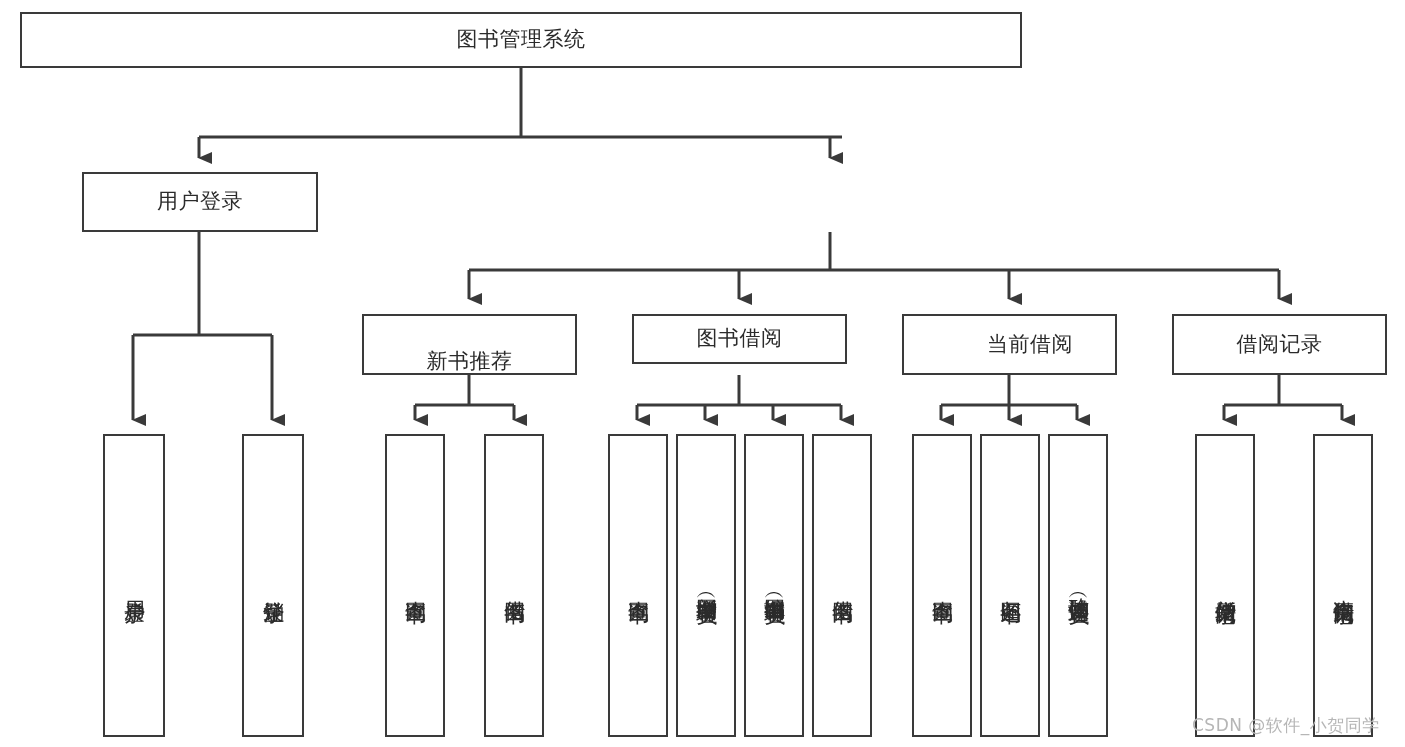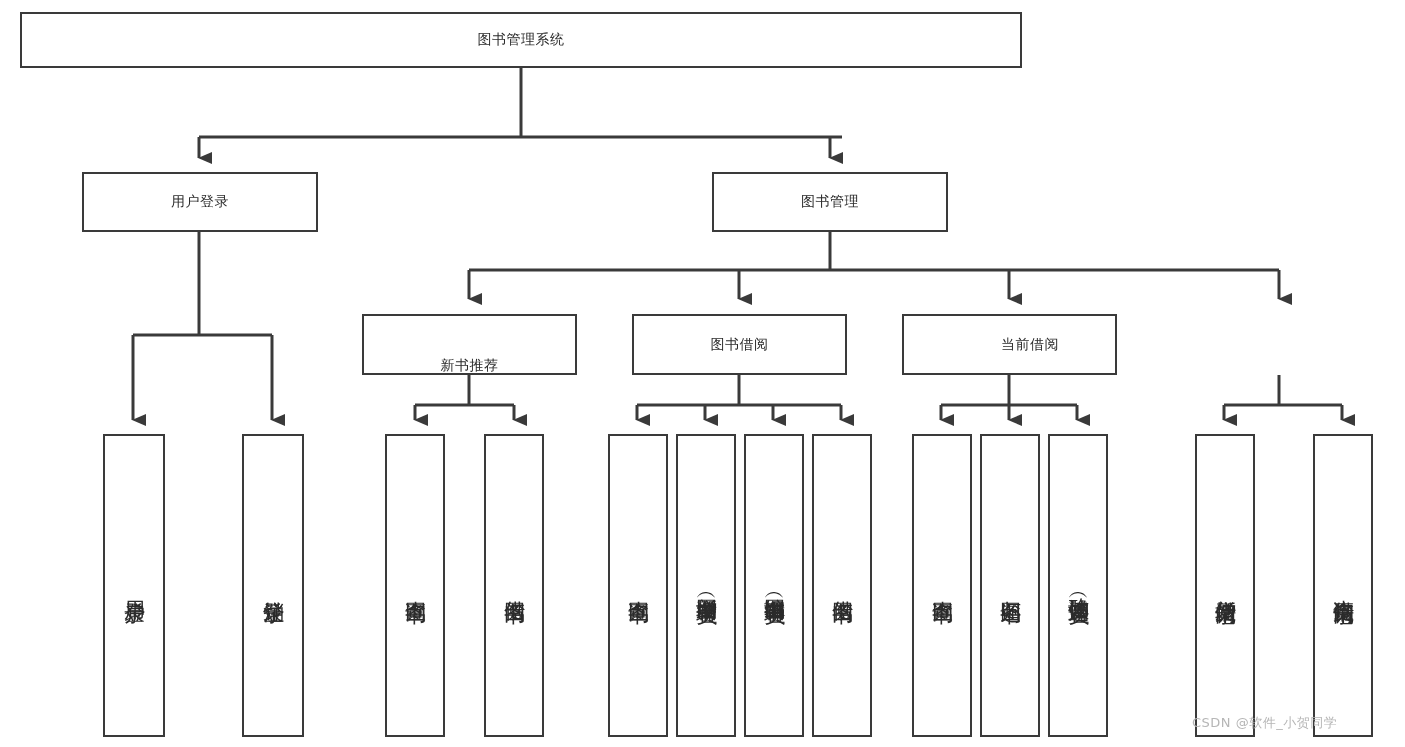--- a/index.html
+++ b/index.html
@@ -29,41 +29,41 @@
     position: absolute;
     box-sizing: border-box;
     background: #ffffff;
     border: 2.5px solid #3a3a3a;
     display: flex;
     align-items: center;
     justify-content: center;
     overflow: hidden;
   }
   .node-label-h {
-    font-size: 14px;
+    font-size: 21px;
     color: #2b2b2b;
     letter-spacing: 0.5px;
     line-height: 1.1;
     white-space: nowrap;
     text-align: center;
   }
   .node-label-v {
     font-size: 21px;
     color: #2b2b2b;
     line-height: 1.32;
     text-align: center;
     writing-mode: vertical-rl;
     text-orientation: upright;
     -webkit-writing-mode: vertical-rl;
     letter-spacing: 1px;
     max-height: 100%;
   }
   .watermark {
     position: absolute;
-    font-size: 13px;
+    font-size: 17px;
     color: #b6b6b6;
     white-space: nowrap;
     letter-spacing: 0.5px;
   }
 </style>
 </head>
 <body>
 
 <div id="diagram-root">
 
@@ -119,36 +119,36 @@
   </svg>
 
   <div class="node-box" style="left:20px; top:12px; width:1002px; height:56px;">
     <span class="node-label-h">图书管理系统</span>
   </div>
 
   <div class="node-box" style="left:82px; top:172px; width:236px; height:60px;">
     <span class="node-label-h">用户登录</span>
   </div>
 
-  <div class="node-box" style="left:712px; top:172px; width:236px; height:60px;">
-    <span class="node-label-h">图书管理</span>
-  </div>
 
   <div class="node-box" style="left:362px; top:314px; width:215px; height:61px;align-items:flex-end;">
     <span class="node-label-h">新书推荐</span>
   </div>
 
-  <div class="node-box" style="left:632px; top:314px; width:215px; height:61px;">
+  <div class="node-box" style="left:632px; top:314px; width:215px; height:50px;">
     <span class="node-label-h">图书借阅</span>
   </div>
 
   <div class="node-box" style="left:902px; top:314px; width:215px; height:61px;padding-left:41px;">
     <span class="node-label-h">当前借阅</span>
   </div>
 
+  <div class="node-box" style="left:1172px; top:314px; width:215px; height:61px;">
+    <span class="node-label-h">借阅记录</span>
+  </div>
 
   <div class="node-box" style="left:103px; top:434px; width:62px; height:303px;">
     <span class="node-label-v">用户登录</span>
   </div>
 
   <div class="node-box" style="left:242px; top:434px; width:62px; height:303px;">
     <span class="node-label-v">注销登录</span>
   </div>
 
   <div class="node-box" style="left:385px; top:434px; width:60px; height:303px;">

